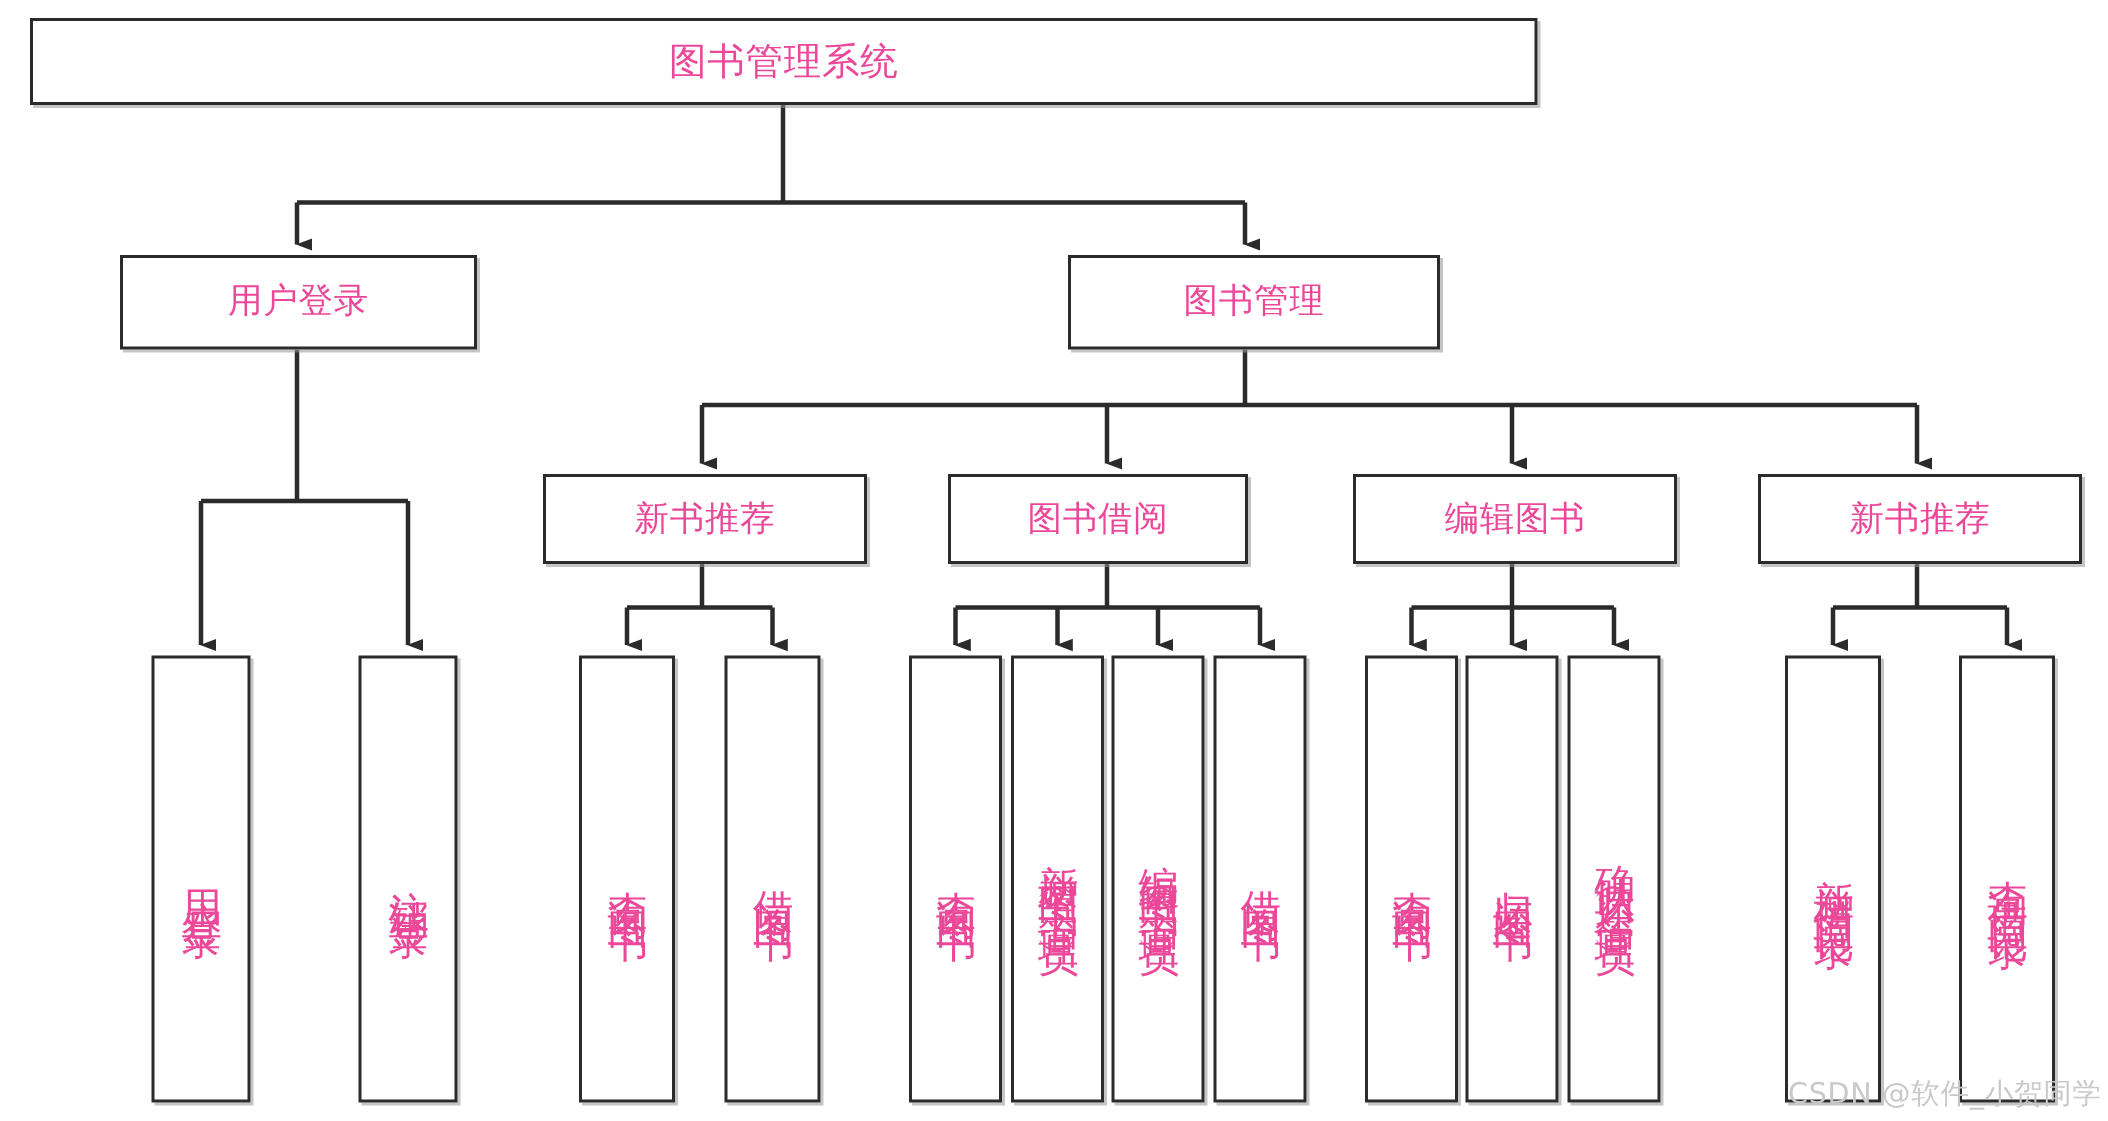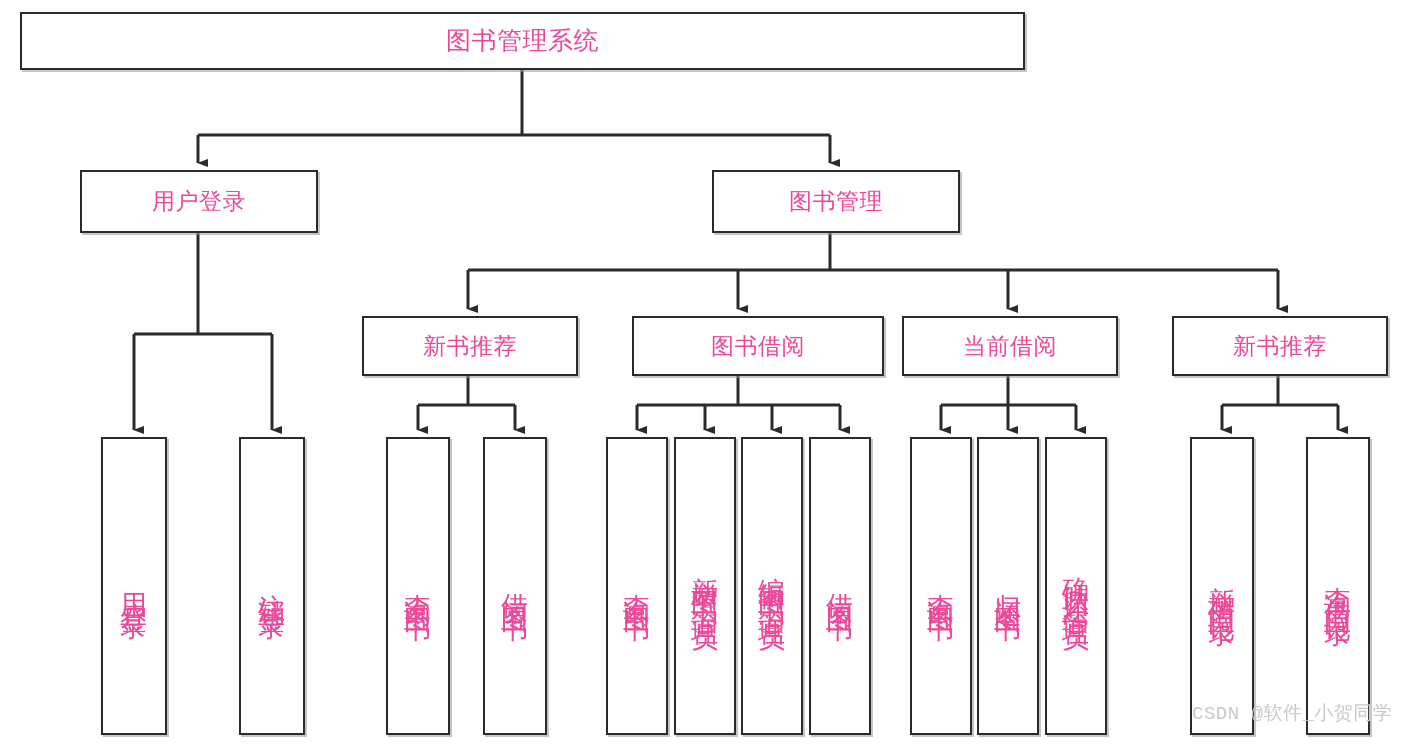--- a/index.html
+++ b/index.html
@@ -136,25 +136,25 @@
   <div class="node lvl1" style="left:80px; top:170px; width:238px; height:63px;">
     <span class="label">用户登录</span>
   </div>
   <div class="node lvl1" style="left:712px; top:170px; width:248px; height:63px;">
     <span class="label">图书管理</span>
   </div>
 
   <div class="node lvl2" style="left:362px; top:316px; width:216px; height:60px;">
     <span class="label">新书推荐</span>
   </div>
-  <div class="node lvl2" style="left:632px; top:316px; width:252px; height:60px;justify-content:center;">
+  <div class="node lvl2" style="left:632px; top:316px; width:200px; height:60px;justify-content:center;">
     <span class="label">图书借阅</span>
   </div>
   <div class="node lvl2" style="left:902px; top:316px; width:216px; height:60px;">
-    <span class="label">当前借阅</span>
+    <span class="label">编辑图书</span>
   </div>
   <div class="node lvl2" style="left:1172px; top:316px; width:216px; height:60px;">
     <span class="label">新书推荐</span>
   </div>
 
   <div class="node leaf" style="left:101px; top:437px; width:66px; height:298px;">
     <div class="leafwrap">
         <span class="label">用户登录</span>
       </div>
   </div>
@@ -216,15 +216,15 @@
     <div class="leafwrap">
         <span class="label">新增借阅记录</span>
       </div>
   </div>
   <div class="node leaf" style="left:1306px; top:437px; width:64px; height:298px;">
     <div class="leafwrap">
         <span class="label">查询借阅记录</span>
       </div>
   </div>
 
-  <div class="watermark" style="left:1192px; top:700px;font-family:Liberation Mono, monospace;">CSDN @软件_小贺同学</div>
+  <div class="watermark" style="left:1192px; top:716px;">CSDN @软件_小贺同学</div>
 
 </div>
 
 </body></html>

